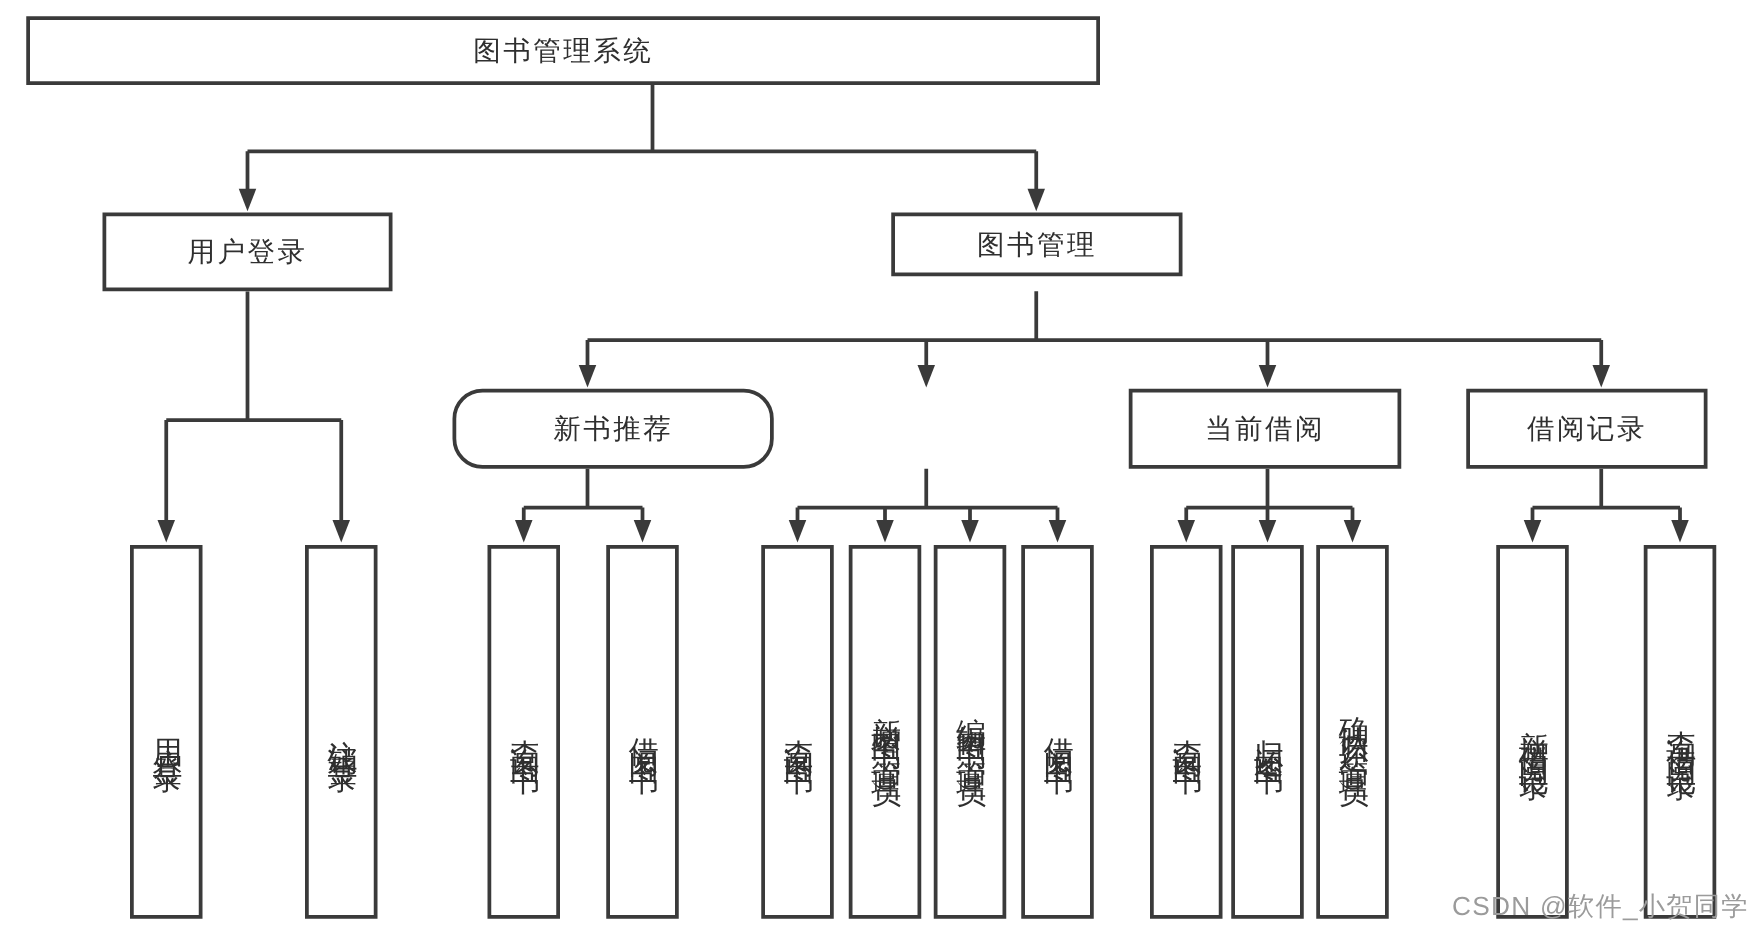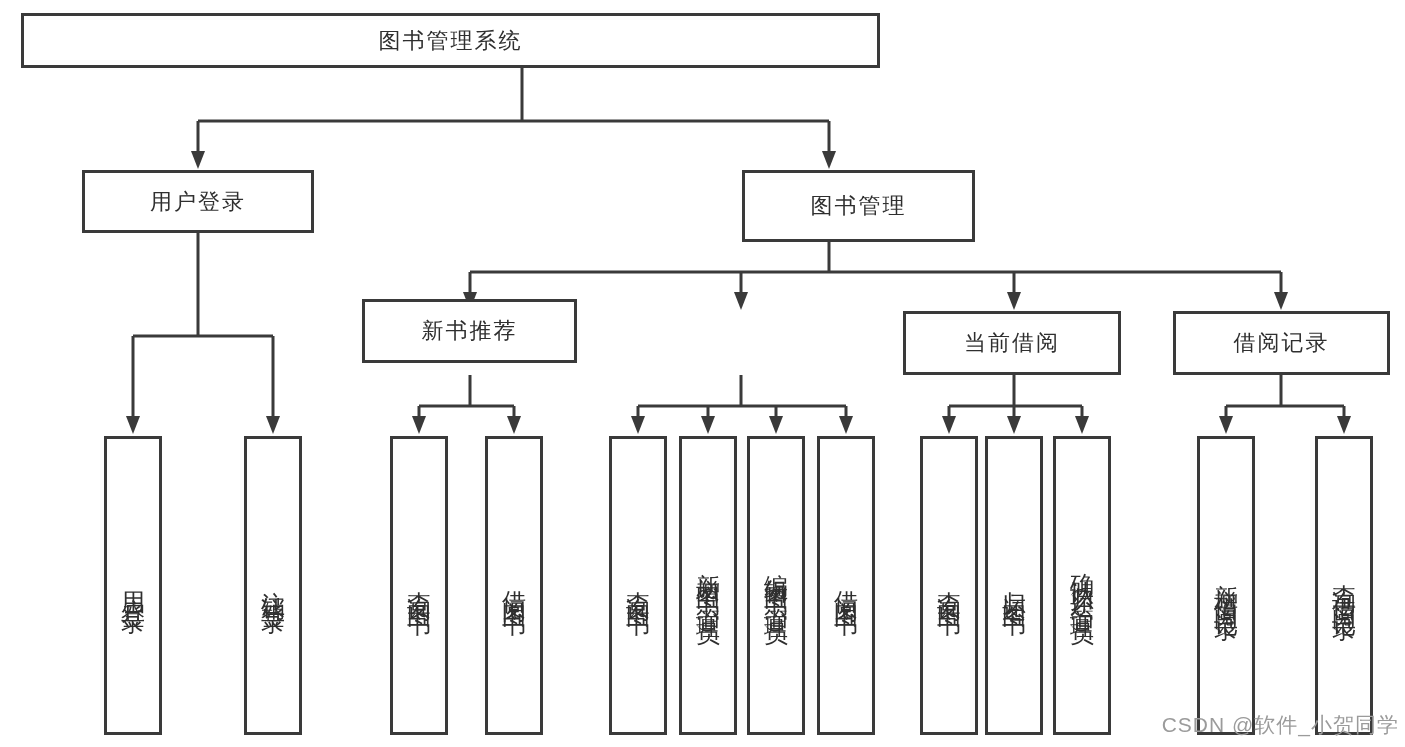--- a/index.html
+++ b/index.html
@@ -95,25 +95,25 @@
       <polygon points="1007,416 1021,416 1014,434"></polygon>
       <polygon points="1075,416 1089,416 1082,434"></polygon>
       <polygon points="1219,416 1233,416 1226,434"></polygon>
       <polygon points="1337,416 1351,416 1344,434"></polygon>
     </g>
   </svg>
 
   <div class="node root" style="left:21px; top:13px; width:859px; height:55px;">图书管理系统</div>
 
   <div class="node h" style="left:82px; top:170px; width:232px; height:63px;">用户登录</div>
-  <div class="node h" style="left:742px; top:170px; width:233px; height:72px;font-family:Liberation Mono, monospace;">图书管理</div>
+  <div class="node h" style="left:713px; top:170px; width:233px; height:51px;font-family:Liberation Mono, monospace;">图书管理</div>
 
-  <div class="node h" style="left:362px; top:299px; width:215px; height:64px;">新书推荐</div>
+  <div class="node h" style="left:362px; top:311px; width:257px; height:64px;border-radius:24px;">新书推荐</div>
   <div class="node h" style="left:903px; top:311px; width:218px; height:64px;">当前借阅</div>
-  <div class="node h" style="left:1173px; top:311px; width:217px; height:64px;">借阅记录</div>
+  <div class="node h" style="left:1173px; top:311px; width:193px; height:64px;">借阅记录</div>
 
   <div class="node leaf" style="left:104px; top:436px; width:58px; height:299px;">
     <span class="vtext">用户登录</span>
   </div>
   <div class="node leaf" style="left:244px; top:436px; width:58px; height:299px;">
     <span class="vtext">注销登录</span>
   </div>
 
   <div class="node leaf" style="left:390px; top:436px; width:58px; height:299px;">
     <span class="vtext">查询图书</span>

